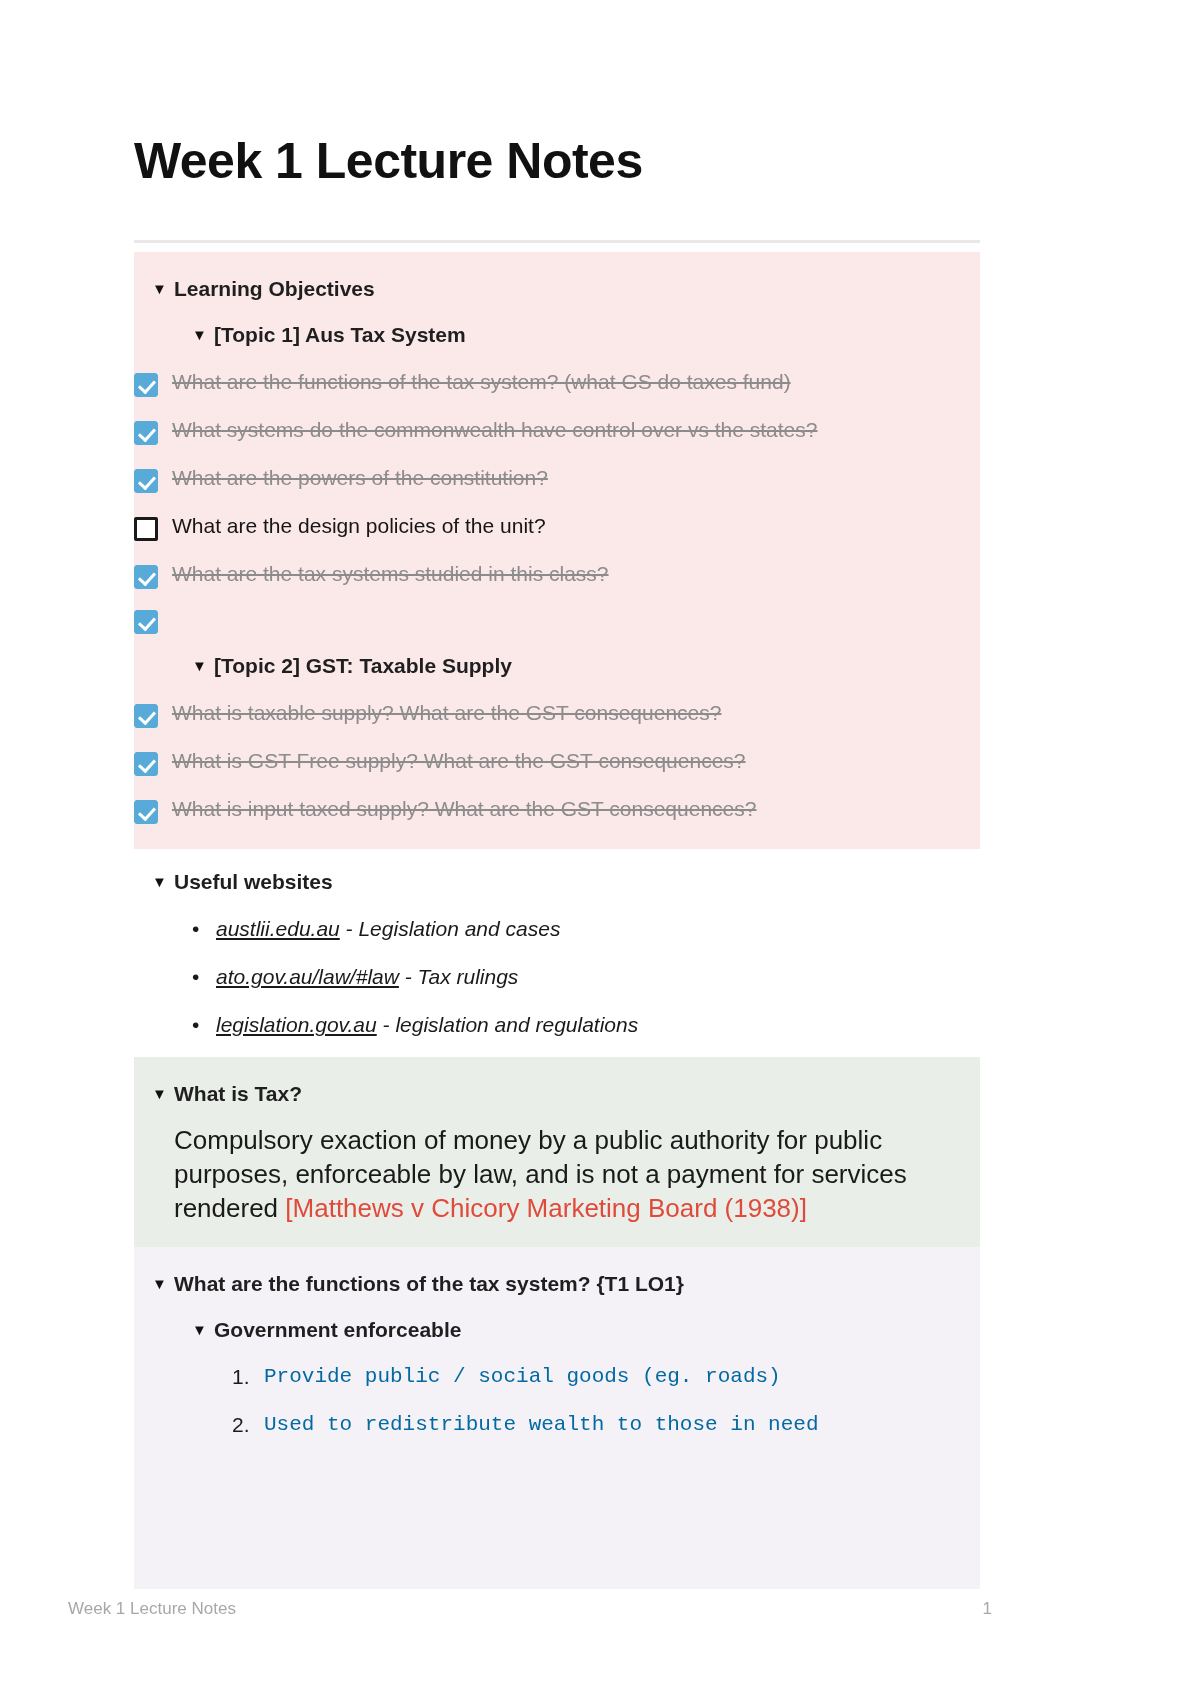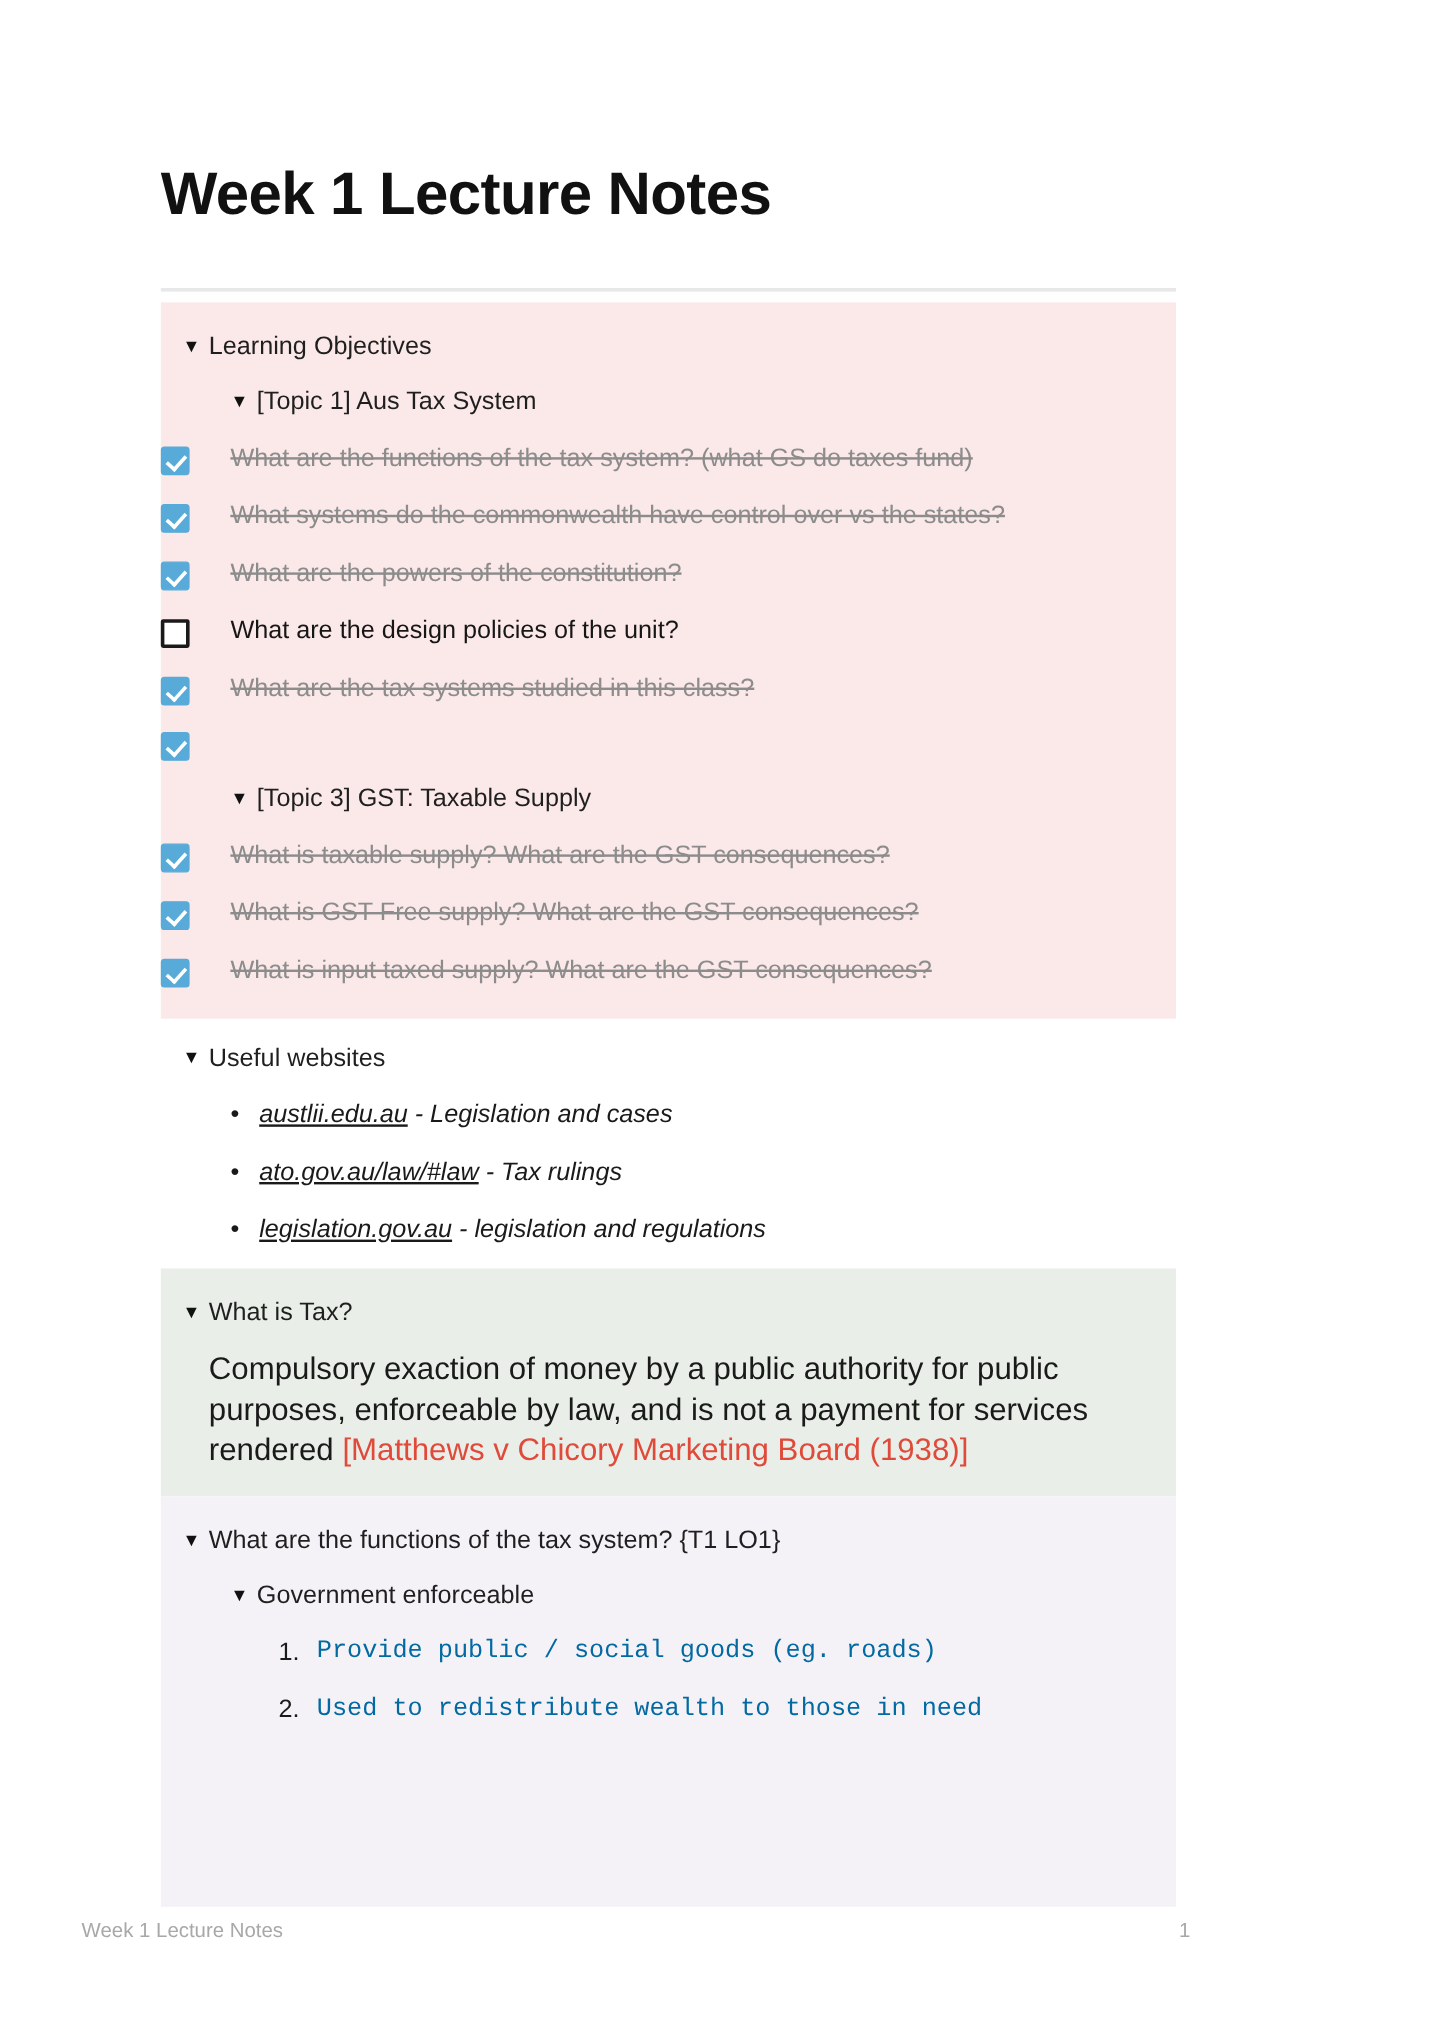--- a/index.html
+++ b/index.html
@@ -78,35 +78,34 @@
   .caret {
     flex: 0 0 auto;
     width: 22px;
     font-size: 15px;
     line-height: 30px;
     color: #111111;
     text-align: left;
     user-select: none;
   }
 
-  .row-text { flex: 1 1 auto; }
+  .row-text { flex: 1 1 auto; font-weight: bold; }
 
   
   .lvl0 { padding-left: 18px; }
   .lvl1 { padding-left: 58px; }
   .lvl2 { padding-left: 92px; }
 
   
   .check-row {
     display: flex;
-    align-items: center;
+    align-items: flex-end;
     padding: 9px 0;
     font-size: 21px;
     line-height: 30px;
-    gap: 20px;
   }
   .cbox {
     flex: 0 0 auto;
     width: 24px;
     height: 24px;
     margin-top: 3px;
     margin-right: 14px;
     box-sizing: border-box;
     border-radius: 3px;
     position: relative;
@@ -248,21 +247,21 @@
       <div class="check-row lvl2">
         <span class="cbox checked"></span>
         <span class="check-label done">What are the tax systems studied in this class?</span>
       </div>
       <div class="check-row lvl2">
         <span class="cbox checked"></span>
       </div>
 
       <div class="row lvl1">
         <span class="caret">▼</span>
-        <span class="row-text">[Topic 3] GST: Taxable Supply</span>
+        <span class="row-text">[Topic 2] GST: Taxable Supply</span>
       </div>
 
       <div class="check-row lvl2">
         <span class="cbox checked"></span>
         <span class="check-label done">What is taxable supply? What are the GST consequences?</span>
       </div>
       <div class="check-row lvl2">
         <span class="cbox checked"></span>
         <span class="check-label done">What is GST Free supply? What are the GST consequences?</span>
       </div>

